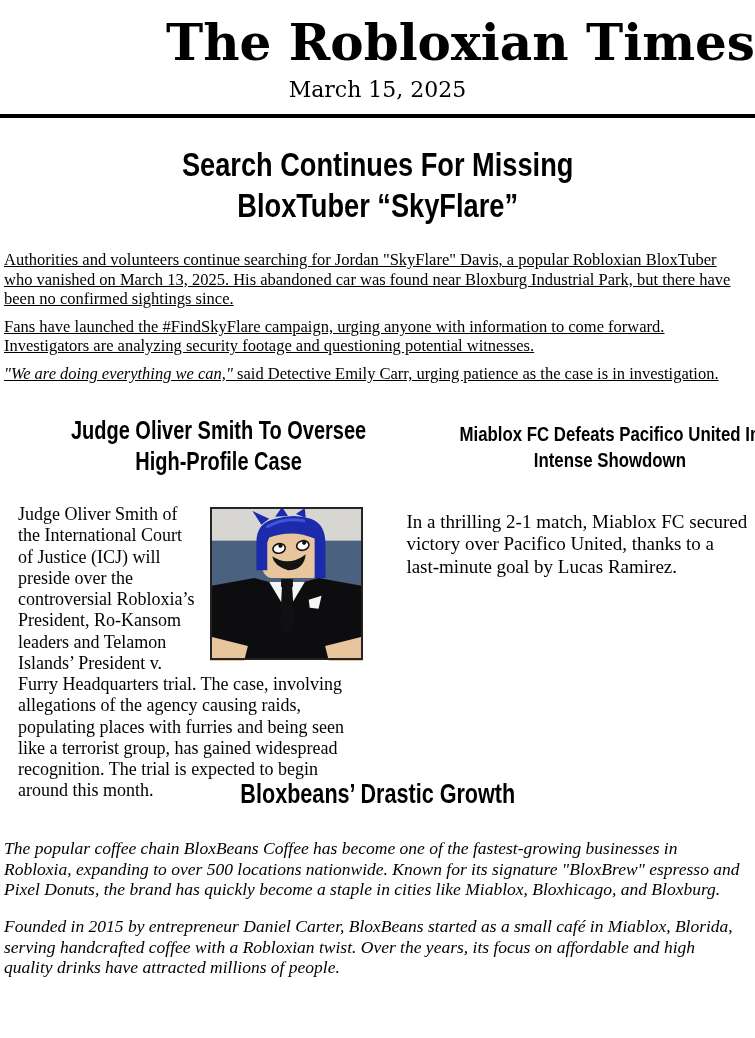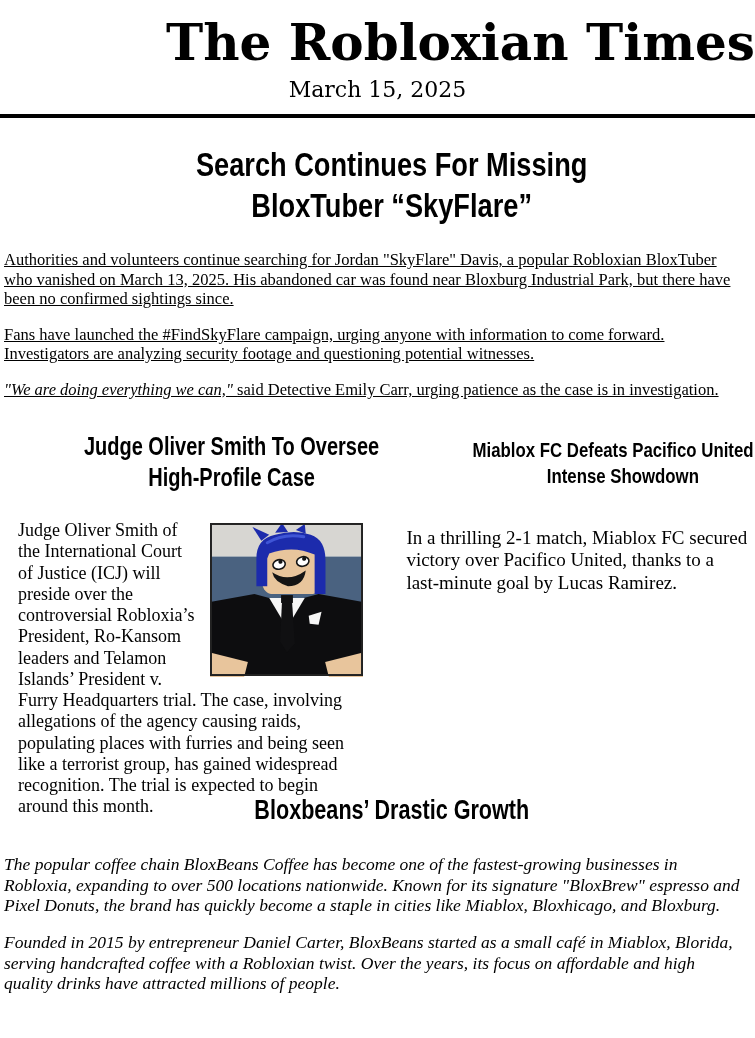--- a/index.html
+++ b/index.html
@@ -16,39 +16,39 @@
     font-weight: 700; font-size: 50px; line-height: 1.15;
     letter-spacing: 0px;
     text-align: right;
   }
   .masthead-date {
     font-family: "DejaVu Serif", serif;
     font-size: 22px; margin-top: 5px;
   }
   .rule { height: 4px; background: #000; border: none; margin: 12px 0 0 0; width: 100%; }
 
-  .headline { text-align: center; margin: 0; padding-left: 29px; }
+  .headline { text-align: center; margin: 16px; }
   .cond {
     display: inline-block;
     transform: scaleX(0.8);
     transform-origin: 50% 50%;
     font-family: "Liberation Sans", "DejaVu Sans", sans-serif;
     font-weight: 700;
   }
   .hl-line { display: block; white-space: nowrap; line-height: 1.22; }
 
   .lead-headline { margin-top: 26px; }
   .lead-headline .cond { font-size: 34px; }
 
   .lead-body {
     margin-top: 24px; padding: 0 8px 0 4px;
     font-size: 16.5px; line-height: 1.18; text-decoration: underline;
   }
   .lead-body p { margin: 0; }
-  .lead-body p + p { margin-top: 16px; }
+  .lead-body p + p { margin-top: 8px; }
   .quote em { font-style: italic; }
 
   .columns { display: flex; margin-top: 30px; }
   .col-left  { width: 52.5%; padding-left: 18px; }
   .col-right { width: 47.5%; padding: 0 6px 0 10px; }
 
   .judge-headline { margin-top: 2px; }
   .judge-headline .cond { font-size: 25px; }
   .football-headline { margin-top: 8px; text-align: center; }
   .football-headline .cond { font-size: 21px; }

